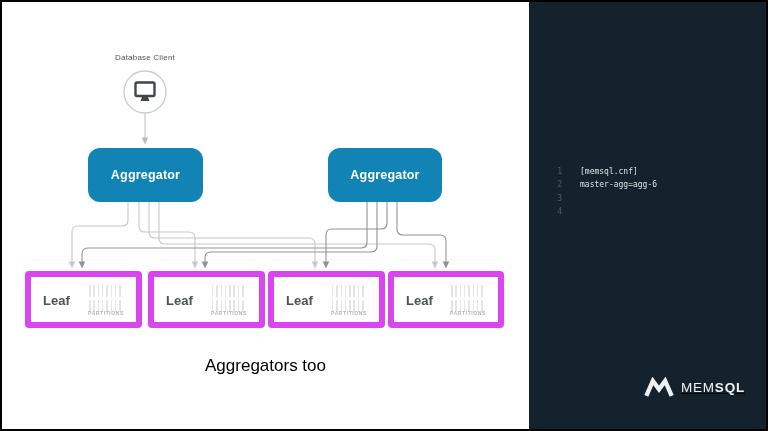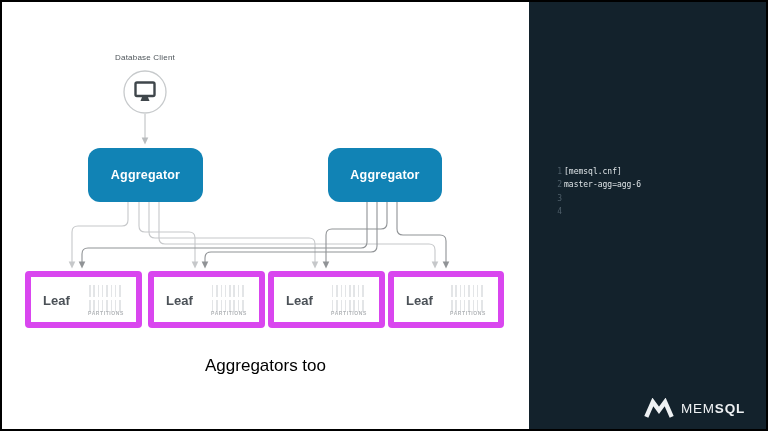--- a/index.html
+++ b/index.html
@@ -54,25 +54,25 @@
     font-size:17px; color:#000000;
   }
 
   
   .code-area {
     position:absolute; left:21px; top:163px;
     font-family:"DejaVu Sans Mono", monospace; font-size:8px; line-height:13.4px;
   }
   .code-row { display:flex; min-height:13.4px; }
   .line-number { width:12px; text-align:right; color:#4e5e69; flex:none; }
-  .code-text { margin-left:2px; color:#dde3e6; white-space:pre; }
+  .code-text { margin-left:18px; color:#dde3e6; white-space:pre; }
 
   .brand-logo {
-    position:absolute; right:21px; bottom:10px;
-    display:flex; align-items:center;
+    position:absolute; right:21px; bottom:31px;
+    display:flex; align-items:center;text-decoration:underline;
   }
   .logo-mark { margin-right:7px; }
   .logo-text { font-size:13.5px; color:#eef1f3; letter-spacing:0.8px; }
   .logo-text .bold { font-weight:bold; }
 </style>
 </head>
 <body>
 
 <div class="panel diagram-panel">
 

